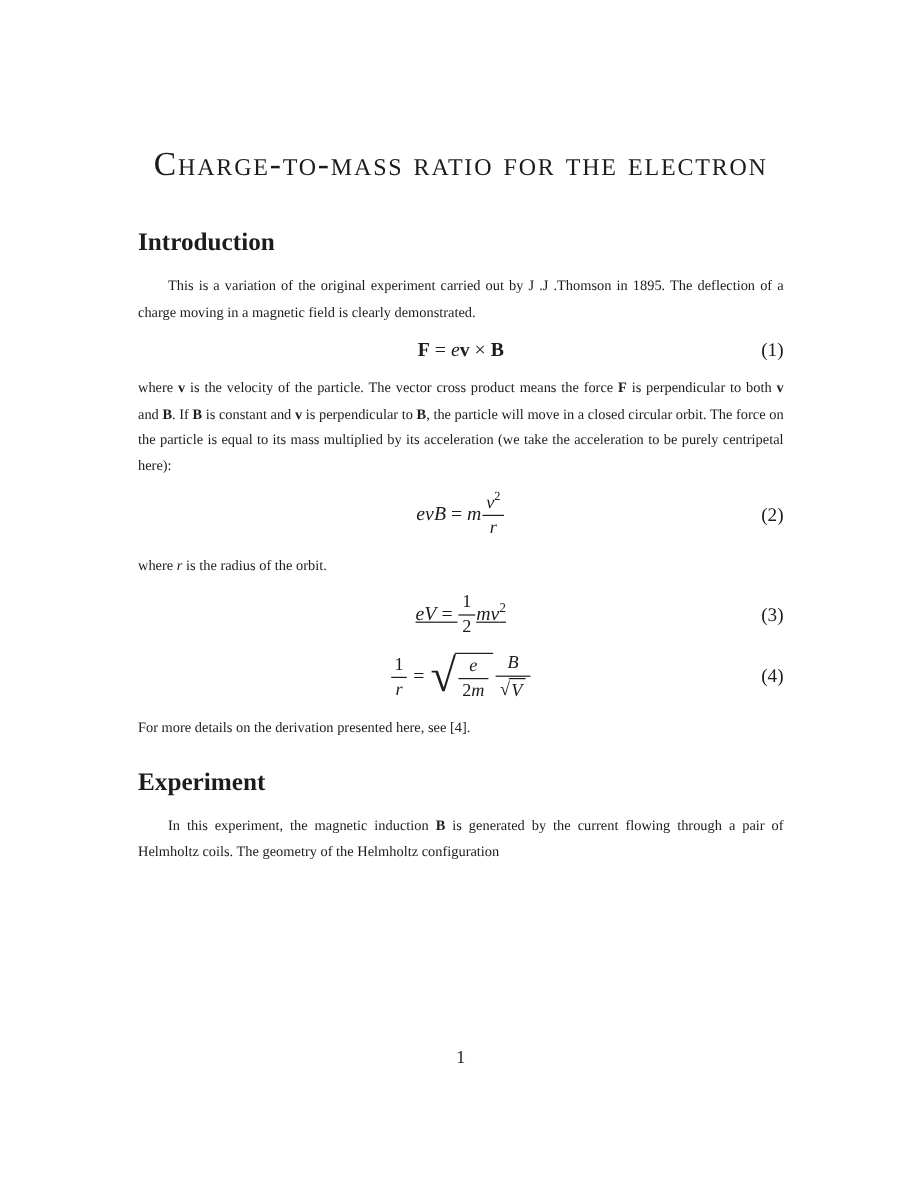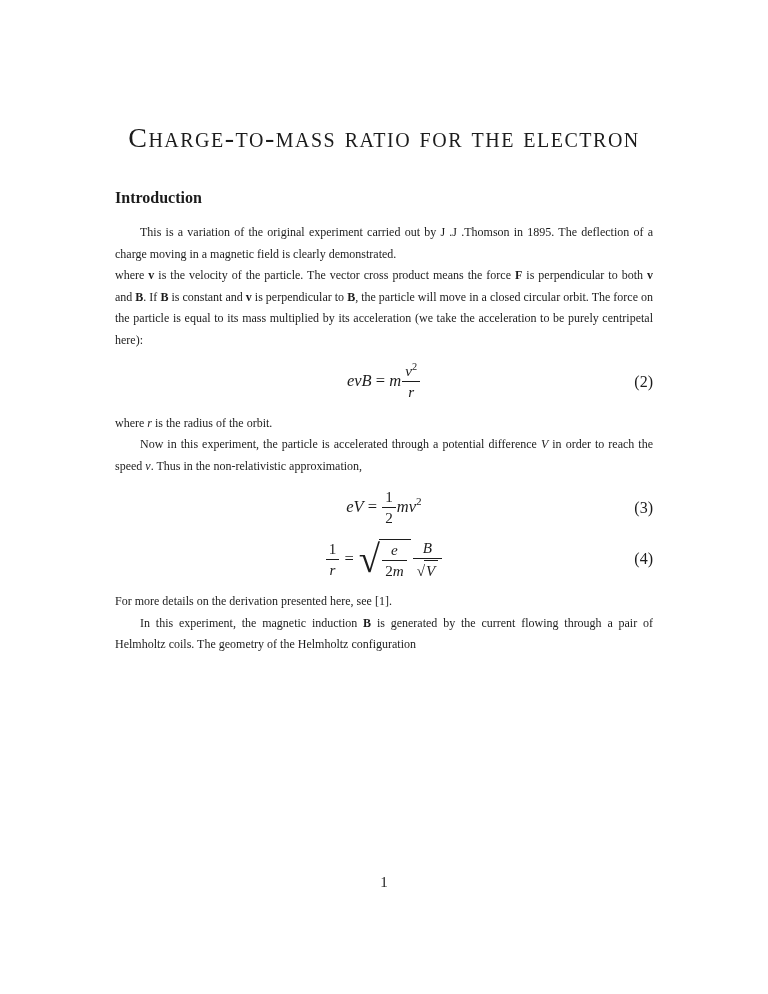--- a/index.html
+++ b/index.html
@@ -21,21 +21,21 @@
     text-align:center;
     font-variant:small-caps;
     font-size:28px;
     letter-spacing:1.5px;
     line-height:1.15;
     margin:0 0 34px 0;
     font-weight:normal;
     white-space:nowrap;
   }
   h2.section-heading {
-    font-size:16px;
+    font-size:21px;
     font-weight:bold;
     margin:0 0 14px 0;
     line-height:1.25;
   }
   h2.section-heading.not-first { margin-top:20px; }
   .para {
     font-size:12px;
     line-height:21.5px;
     text-align:justify;
     margin:0;
@@ -86,38 +86,42 @@
   }
 </style>
 </head>
 <body>
 
 <div class="page">
   <h1 class="doc-title">Charge-to-mass ratio for the electron</h1>
   <div id="sections">
       <h2 class="section-heading">Introduction</h2>
       <p class="para indent"><span>This is a variation of the original experiment carried out by J .J .Thomson in 1895.  The deflection of a charge moving in a magnetic field is clearly demonstrated.</span></p>
+      <div class="equation">
+        <span class="eq-body" style="display: block;"><b>F</b><span> = </span><i>e</i><b>v</b><span> × </span><b>B</b></span>
+        <span class="eq-label">(1)</span>
+      </div>
       <p class="para"><span>where </span><b>v</b><span> is the velocity of the particle.  The vector cross product means the force </span><b>F</b><span> is perpendicular to both </span><b>v</b><span> and </span><b>B</b><span>.  If </span><b>B</b><span> is constant and </span><b>v</b><span> is perpendicular to </span><b>B</b><span>, the particle will move in a closed circular orbit.  The force on the particle is equal to its mass multiplied by its acceleration (we take the acceleration to be purely centripetal here):</span></p>
       <div class="equation">
         <span class="eq-body" style="display: block;"><i>evB</i><span> = </span><i>m</i><span class="frac"><span class="num"><i>v</i><sup class="msup">2</sup></span><span class="den"><i>r</i></span></span></span>
         <span class="eq-label">(2)</span>
       </div>
       <p class="para"><span>where </span><i>r</i><span> is the radius of the orbit.</span></p>
-      <p class="para indent"><span>Now in this experiment, the particle is accelerated through a potential difference </span><i>V</i><span> in order to reach the speed </span><i>v</i><span>.  Thus in the non-relativistic approximation,</span></p>
       <div class="equation">
-        <span class="eq-body" style="display: block;"><i>eV</i><span> = </span><span class="frac"><span class="num"><span>1</span></span><span class="den"><span>2</span></span></span><i>mv</i><sup class="msup">2</sup></span>
+        <span class="eq-body" style="display: block; text-decoration: underline;"><i>eV</i><span> = </span><span class="frac"><span class="num"><span>1</span></span><span class="den"><span>2</span></span></span><i>mv</i><sup class="msup">2</sup></span>
         <span class="eq-label">(3)</span>
       </div>
       <div class="equation">
         <span class="eq-body" style="display: block;"><span class="frac"><span class="num"><span>1</span></span><span class="den"><i>r</i></span></span><span> = </span><span class="sqrt big">
             <span class="radical">√</span>
             <span class="sqrt-body"><span class="frac"><span class="num"><i>e</i></span><span class="den"><span>2</span><i>m</i></span></span></span>
           </span><span class="frac"><span class="num"><i>B</i></span><span class="den"><span class="sqrt">
                 <span class="radical">√</span>
                 <span class="sqrt-body"><i>V</i></span>
               </span></span></span></span>
         <span class="eq-label">(4)</span>
       </div>
-      <p class="para"><span>For more details on the derivation presented here, see [1].</span></p>
+      <p class="para"><span>For more details on the derivation presented here, see [4].</span></p>
+      <h2 class="section-heading not-first">Experiment</h2>
       <p class="para indent"><span>In this experiment, the magnetic induction </span><b>B</b><span> is generated by the current flowing through a pair of Helmholtz coils.  The geometry of the Helmholtz configuration</span></p>
     </div>
   <div class="page-number">1</div>
 </div>
 
 </body></html>

